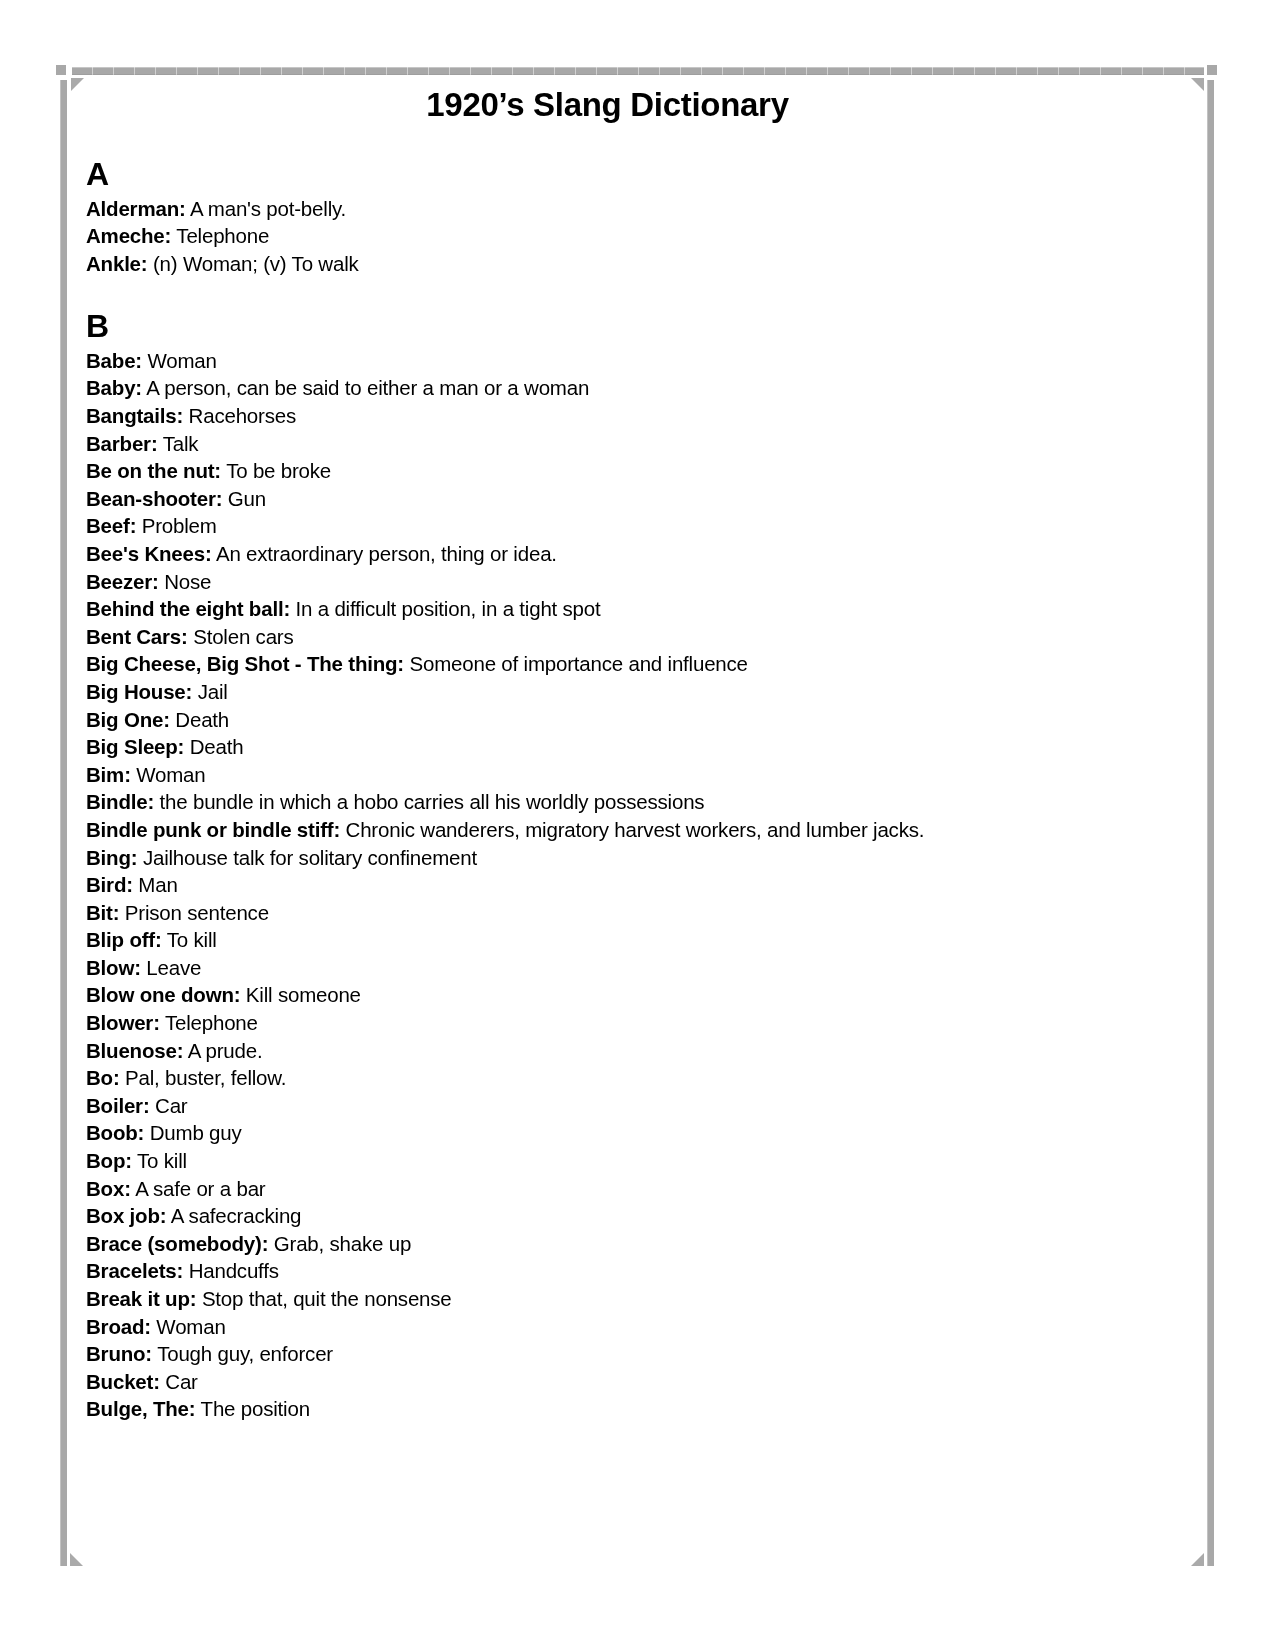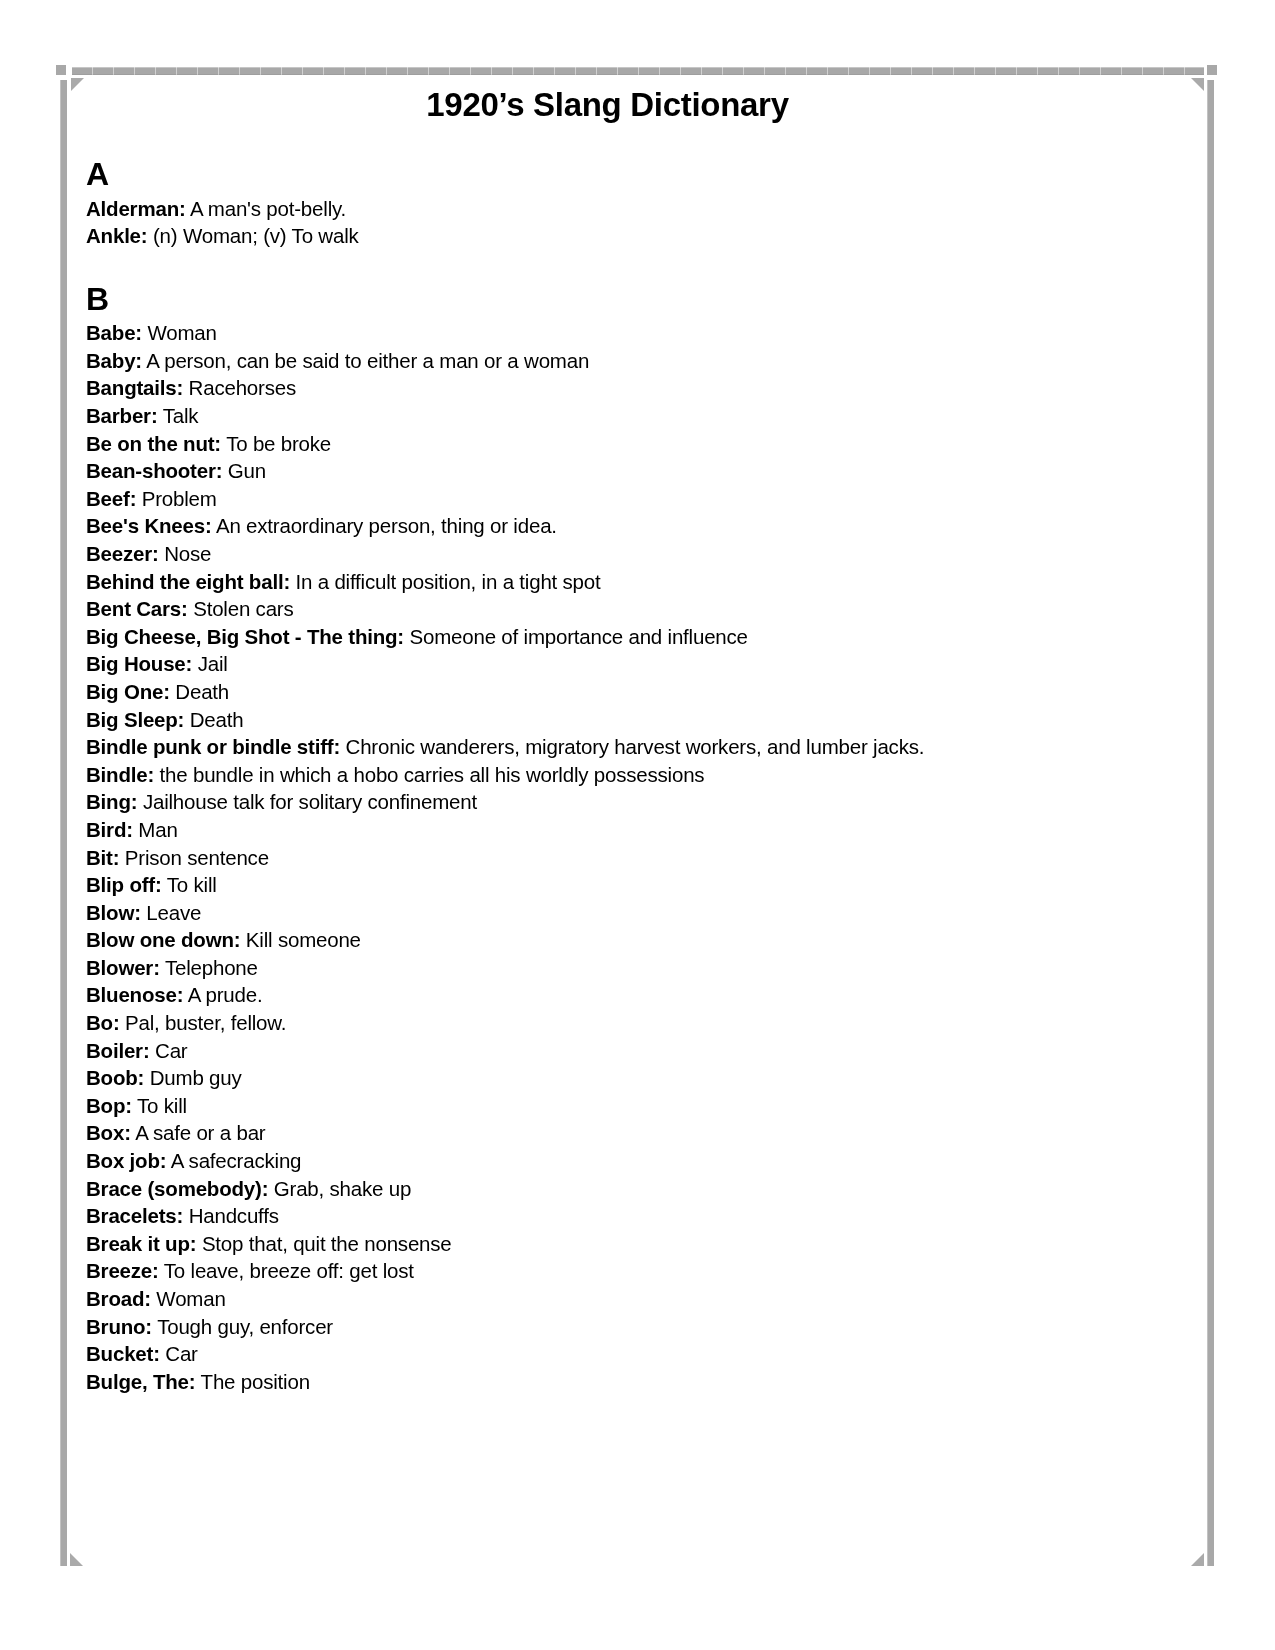--- a/index.html
+++ b/index.html
@@ -102,20 +102,21 @@
   <div class="corner-tri br"></div>
 
   <div class="content">
     <h1 class="title">1920’s Slang Dictionary</h1>
     <div id="sections">
   <section class="letter-section">
     <h2 class="letter">A</h2>
     <div class="entries">
   <p class="entry"><b class="term">Alderman:</b> <span class="def">A man's pot-belly.</span></p>
 
+  <p class="entry"><b class="term">Ameche:</b> <span class="def">Telephone</span></p>
 
   <p class="entry"><b class="term">Ankle:</b> <span class="def">(n) Woman; (v) To walk</span></p>
 </div>
   </section>
 
   <section class="letter-section">
     <h2 class="letter">B</h2>
     <div class="entries">
   <p class="entry"><b class="term">Babe:</b> <span class="def">Woman</span></p>
 
@@ -140,25 +141,26 @@
   <p class="entry"><b class="term">Bent Cars:</b> <span class="def">Stolen cars</span></p>
 
   <p class="entry"><b class="term">Big Cheese, Big Shot - The thing:</b> <span class="def">Someone of importance and influence</span></p>
 
   <p class="entry"><b class="term">Big House:</b> <span class="def">Jail</span></p>
 
   <p class="entry"><b class="term">Big One:</b> <span class="def">Death</span></p>
 
   <p class="entry"><b class="term">Big Sleep:</b> <span class="def">Death</span></p>
 
+  <p class="entry"><b class="term">Bim:</b> <span class="def">Woman</span></p>
+
+  <p class="entry"><b class="term">Bindle:</b> <span class="def">the bundle in which a hobo carries all his worldly possessions</span></p>
 
   <p class="entry"><b class="term">Bindle punk or bindle stiff:</b> <span class="def">Chronic wanderers, migratory harvest workers, and lumber jacks.</span></p>
 
-  <p class="entry"><b class="term">Bindle:</b> <span class="def">the bundle in which a hobo carries all his worldly possessions</span></p>
-
   <p class="entry"><b class="term">Bing:</b> <span class="def">Jailhouse talk for solitary confinement</span></p>
 
   <p class="entry"><b class="term">Bird:</b> <span class="def">Man</span></p>
 
   <p class="entry"><b class="term">Bit:</b> <span class="def">Prison sentence</span></p>
 
   <p class="entry"><b class="term">Blip off:</b> <span class="def">To kill</span></p>
 
   <p class="entry"><b class="term">Blow:</b> <span class="def">Leave</span></p>
 
@@ -180,21 +182,20 @@
   <p class="entry"><b class="term">Box:</b> <span class="def">A safe or a bar</span></p>
 
   <p class="entry"><b class="term">Box job:</b> <span class="def">A safecracking</span></p>
 
   <p class="entry"><b class="term">Brace (somebody):</b> <span class="def">Grab, shake up</span></p>
 
   <p class="entry"><b class="term">Bracelets:</b> <span class="def">Handcuffs</span></p>
 
   <p class="entry"><b class="term">Break it up:</b> <span class="def">Stop that, quit the nonsense</span></p>
 
-  <p class="entry"><b class="term">Breeze:</b> <span class="def">To leave, breeze off: get lost</span></p>
 
   <p class="entry"><b class="term">Broad:</b> <span class="def">Woman</span></p>
 
   <p class="entry"><b class="term">Bruno:</b> <span class="def">Tough guy, enforcer</span></p>
 
   <p class="entry"><b class="term">Bucket:</b> <span class="def">Car</span></p>
 
   <p class="entry"><b class="term">Bulge, The:</b> <span class="def">The position</span></p>
 </div>
   </section>

